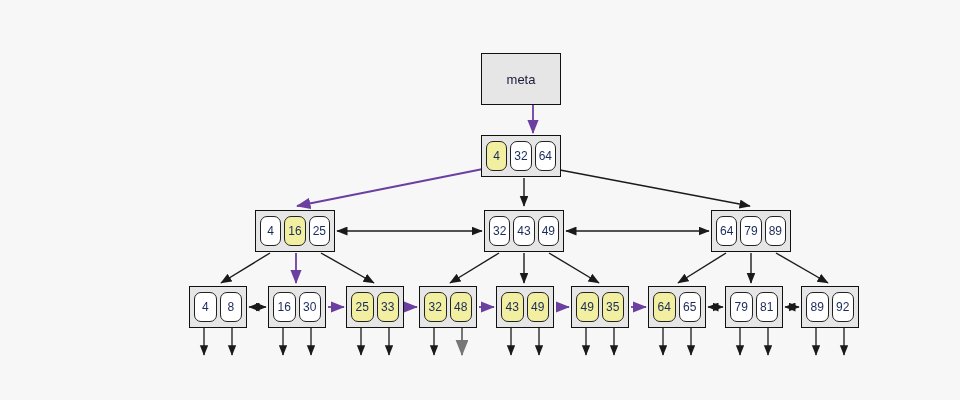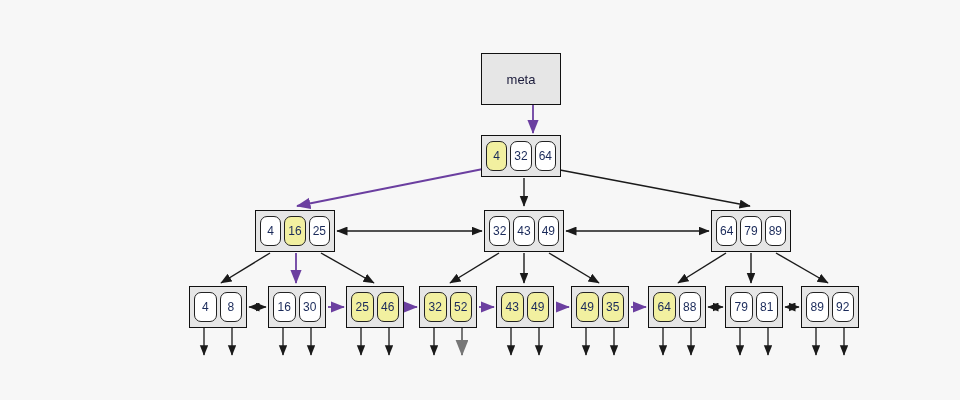--- a/index.html
+++ b/index.html
@@ -133,37 +133,37 @@
       <div class="node" style="left: 145px; top: 286px; width: 58px; height: 42px;">
         <div class="cell">4</div>
         <div class="cell">8</div>
       </div>
       <div class="node" style="left: 224px; top: 286px; width: 58px; height: 42px;">
         <div class="cell">16</div>
         <div class="cell">30</div>
       </div>
       <div class="node" style="left: 302px; top: 286px; width: 58px; height: 42px;">
         <div class="cell hl">25</div>
-        <div class="cell hl">46</div>
+        <div class="cell hl">33</div>
       </div>
       <div class="node" style="left: 375px; top: 286px; width: 58px; height: 42px;">
         <div class="cell hl">32</div>
-        <div class="cell hl">52</div>
+        <div class="cell hl">48</div>
       </div>
       <div class="node" style="left: 452px; top: 286px; width: 58px; height: 42px;">
         <div class="cell hl">43</div>
         <div class="cell hl">49</div>
       </div>
       <div class="node" style="left: 527px; top: 286px; width: 58px; height: 42px;">
         <div class="cell hl">49</div>
         <div class="cell hl">35</div>
       </div>
       <div class="node" style="left: 604px; top: 286px; width: 58px; height: 42px;">
         <div class="cell hl">64</div>
-        <div class="cell">88</div>
+        <div class="cell">65</div>
       </div>
       <div class="node" style="left: 681px; top: 286px; width: 58px; height: 42px;">
         <div class="cell">79</div>
         <div class="cell">81</div>
       </div>
       <div class="node" style="left: 757px; top: 286px; width: 58px; height: 42px;">
         <div class="cell">89</div>
         <div class="cell">92</div>
       </div>
     </div>

